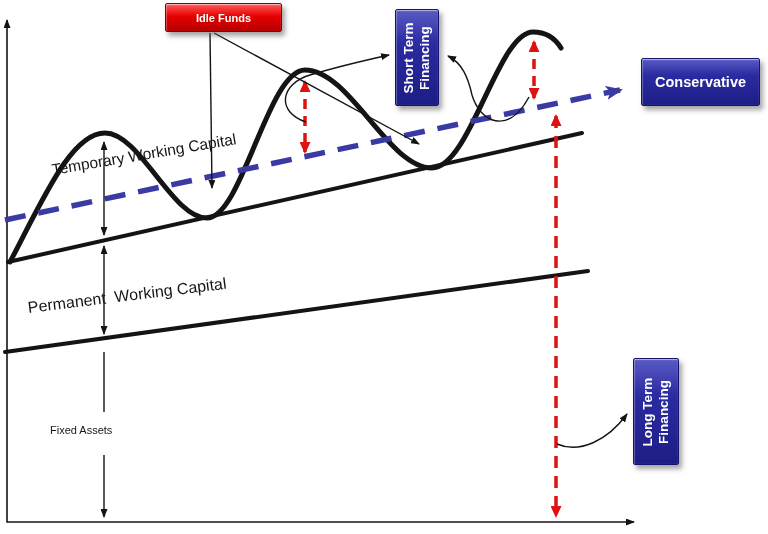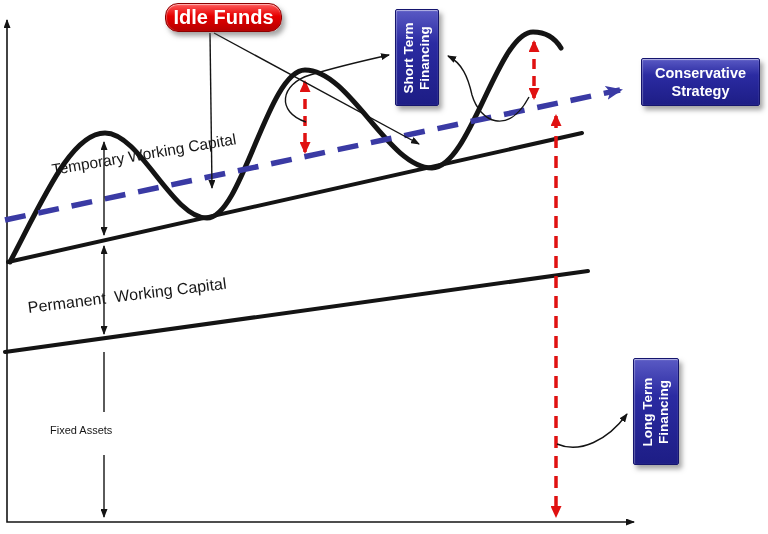--- a/index.html
+++ b/index.html
@@ -16,21 +16,21 @@
     box-shadow: 3px 4px 5px rgba(90,90,90,.55), inset 0 1px 1px rgba(255,255,255,.55), inset 1px 0 1px rgba(255,255,255,.25);
   }
   .box-blue {
     background: linear-gradient(180deg, var(--box-blue-light) 0%, var(--box-blue) 35%, var(--box-blue-dark) 100%);
     border:1px solid #15156e;
   }
   .box-red {
     background: linear-gradient(180deg, var(--box-red-light) 0%, var(--box-red) 45%, var(--box-red-dark) 100%);
     border:1px solid #8d0000;
   }
-  .box-idle   { left:165px; top:3px;  width:115px; height:27px; font-size:20px;border-radius:13px; }
+  .box-idle   { left:165px; top:3px;  width:115px; height:27px; font-size:11px; }
   .box-stf    { left:395px; top:9px;  width:42px;  height:95px; }
   .box-cons   { left:641px; top:58px; width:117px; height:46px; font-size:14.5px; line-height:1.25; }
   .box-ltf    { left:633px; top:358px; width:44px; height:105px; }
   .vtext {
     position:absolute; left:50%; top:50%;
     transform: translate(-50%,-50%) rotate(-90deg);
     white-space:nowrap; font-size:13.5px; line-height:1.2; text-align:center;
   }
 
   
@@ -93,21 +93,20 @@
   <div class="box3d box-blue box-stf">
     <div class="vtext">
       <div>Short Term</div>
       <div>Financing</div>
     </div>
   </div>
 
   <div class="box3d box-blue box-cons">
     <div>
       <div>Conservative</div>
-      <div>Strategy</div>
     </div>
   </div>
 
   <div class="box3d box-blue box-ltf">
     <div class="vtext">
       <div>Long Term</div>
       <div>Financing</div>
     </div>
   </div>
 

